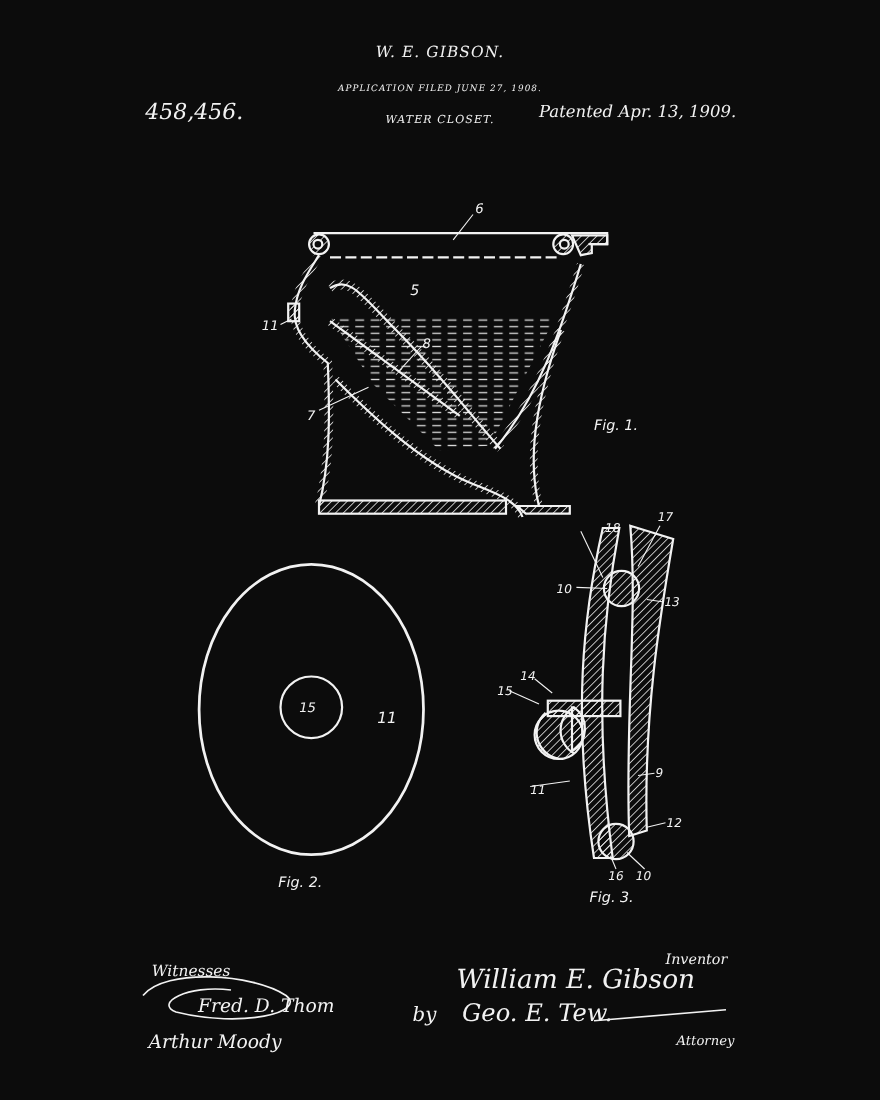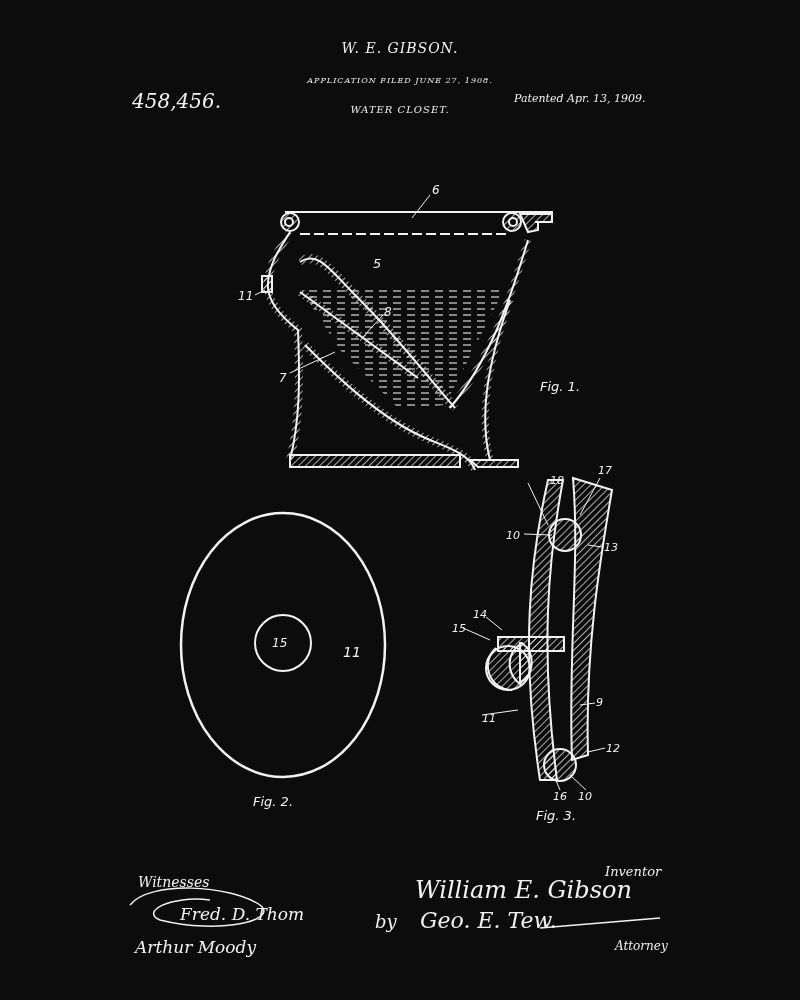--- a/index.html
+++ b/index.html
@@ -9,21 +9,21 @@
       position: relative;
       overflow: hidden;
       color: #f2f2f2;
     }
     .serif { font-family: "DejaVu Serif", "Liberation Serif", serif; font-style: italic; }
     .abs { position: absolute; }
     #inventor-name { left: 330px; top: 40px; width: 140px; text-align: center; font-size: 14px; letter-spacing: 1px; }
     #invention-title { left: 330px; top: 60px; width: 140px; text-align: center; font-size: 10px; letter-spacing: 1px; margin-top: 44px; }
     #application-filed { left: 270px; top: 76px; width: 260px; text-align: center; font-size: 8px; letter-spacing: 1px; }
     #patent-number { left: 132px; top: 89px; font-size: 20px; }
-    #patent-date { left: 514px; top: 92px; font-size: 11px; }
+    #patent-date { left: 490px; top: 92px; font-size: 15px; }
     svg.drawing { position: absolute; left: 0; top: 0; }
     .lbl { font-family: "DejaVu Sans", sans-serif; font-style: italic; fill: #f2f2f2; }
     .sig { font-family: "DejaVu Serif", serif; font-style: italic; fill: #f2f2f2; }
   </style>
 </head>
 <body>
 
 <div id="inventor-name" class="abs serif">W. E. GIBSON.</div>
 <div id="invention-title" class="abs serif">WATER CLOSET.</div>
 <div id="application-filed" class="abs serif">APPLICATION FILED JUNE 27, 1908.</div>

